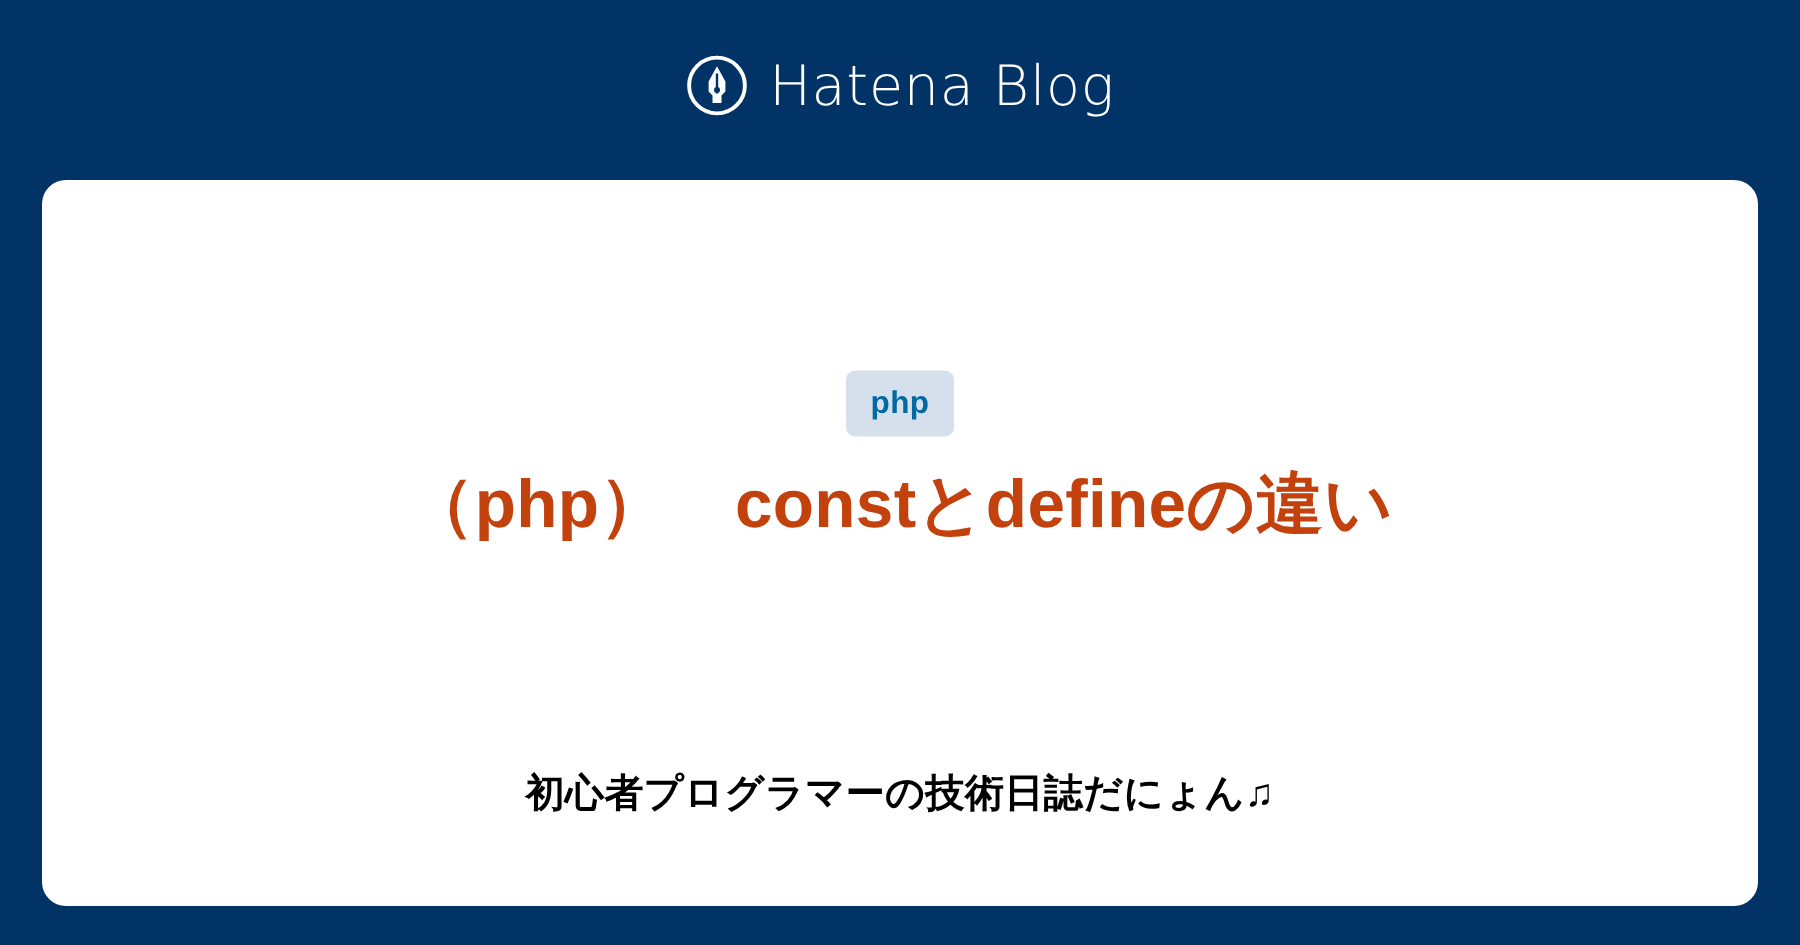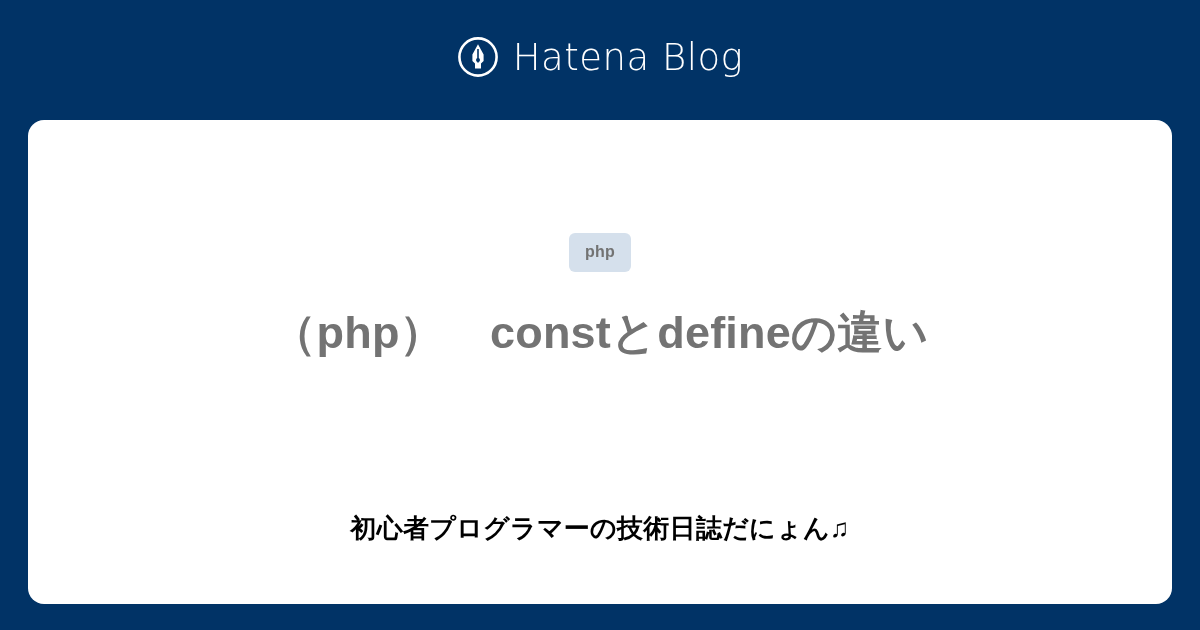--- a/index.html
+++ b/index.html
@@ -66,38 +66,38 @@
     flex-direction: column;
     align-items: center;
     justify-content: center;
     padding: 0 40px;
     box-sizing: border-box;
   }
 
   .category-badge {
     display: inline-block;
     background: #d5e0ec;
-    color: #737373;
-    font-size: 16px;
+    color: #0369a1;
+    font-size: 21px;
     font-weight: bold;
     line-height: 1;
     padding: 11px 16px 12px 16px;
     border-radius: 6px;
     letter-spacing: 0.3px;
     margin-bottom: 18px;
   }
 
   .entry-title {
-    color: #737373;
+    color: #c2410c;
     font-size: 45px;
     font-weight: bold;
     line-height: 1.22;
     text-align: center;
     letter-spacing: 0.2px;
-    margin: 16px;
+    margin: 0;
     white-space: nowrap;
   }
 
   .blog-title {
     position: absolute;
     left: 0;
     right: 0;
     bottom: 58px;
     text-align: center;
     color: #000000;

